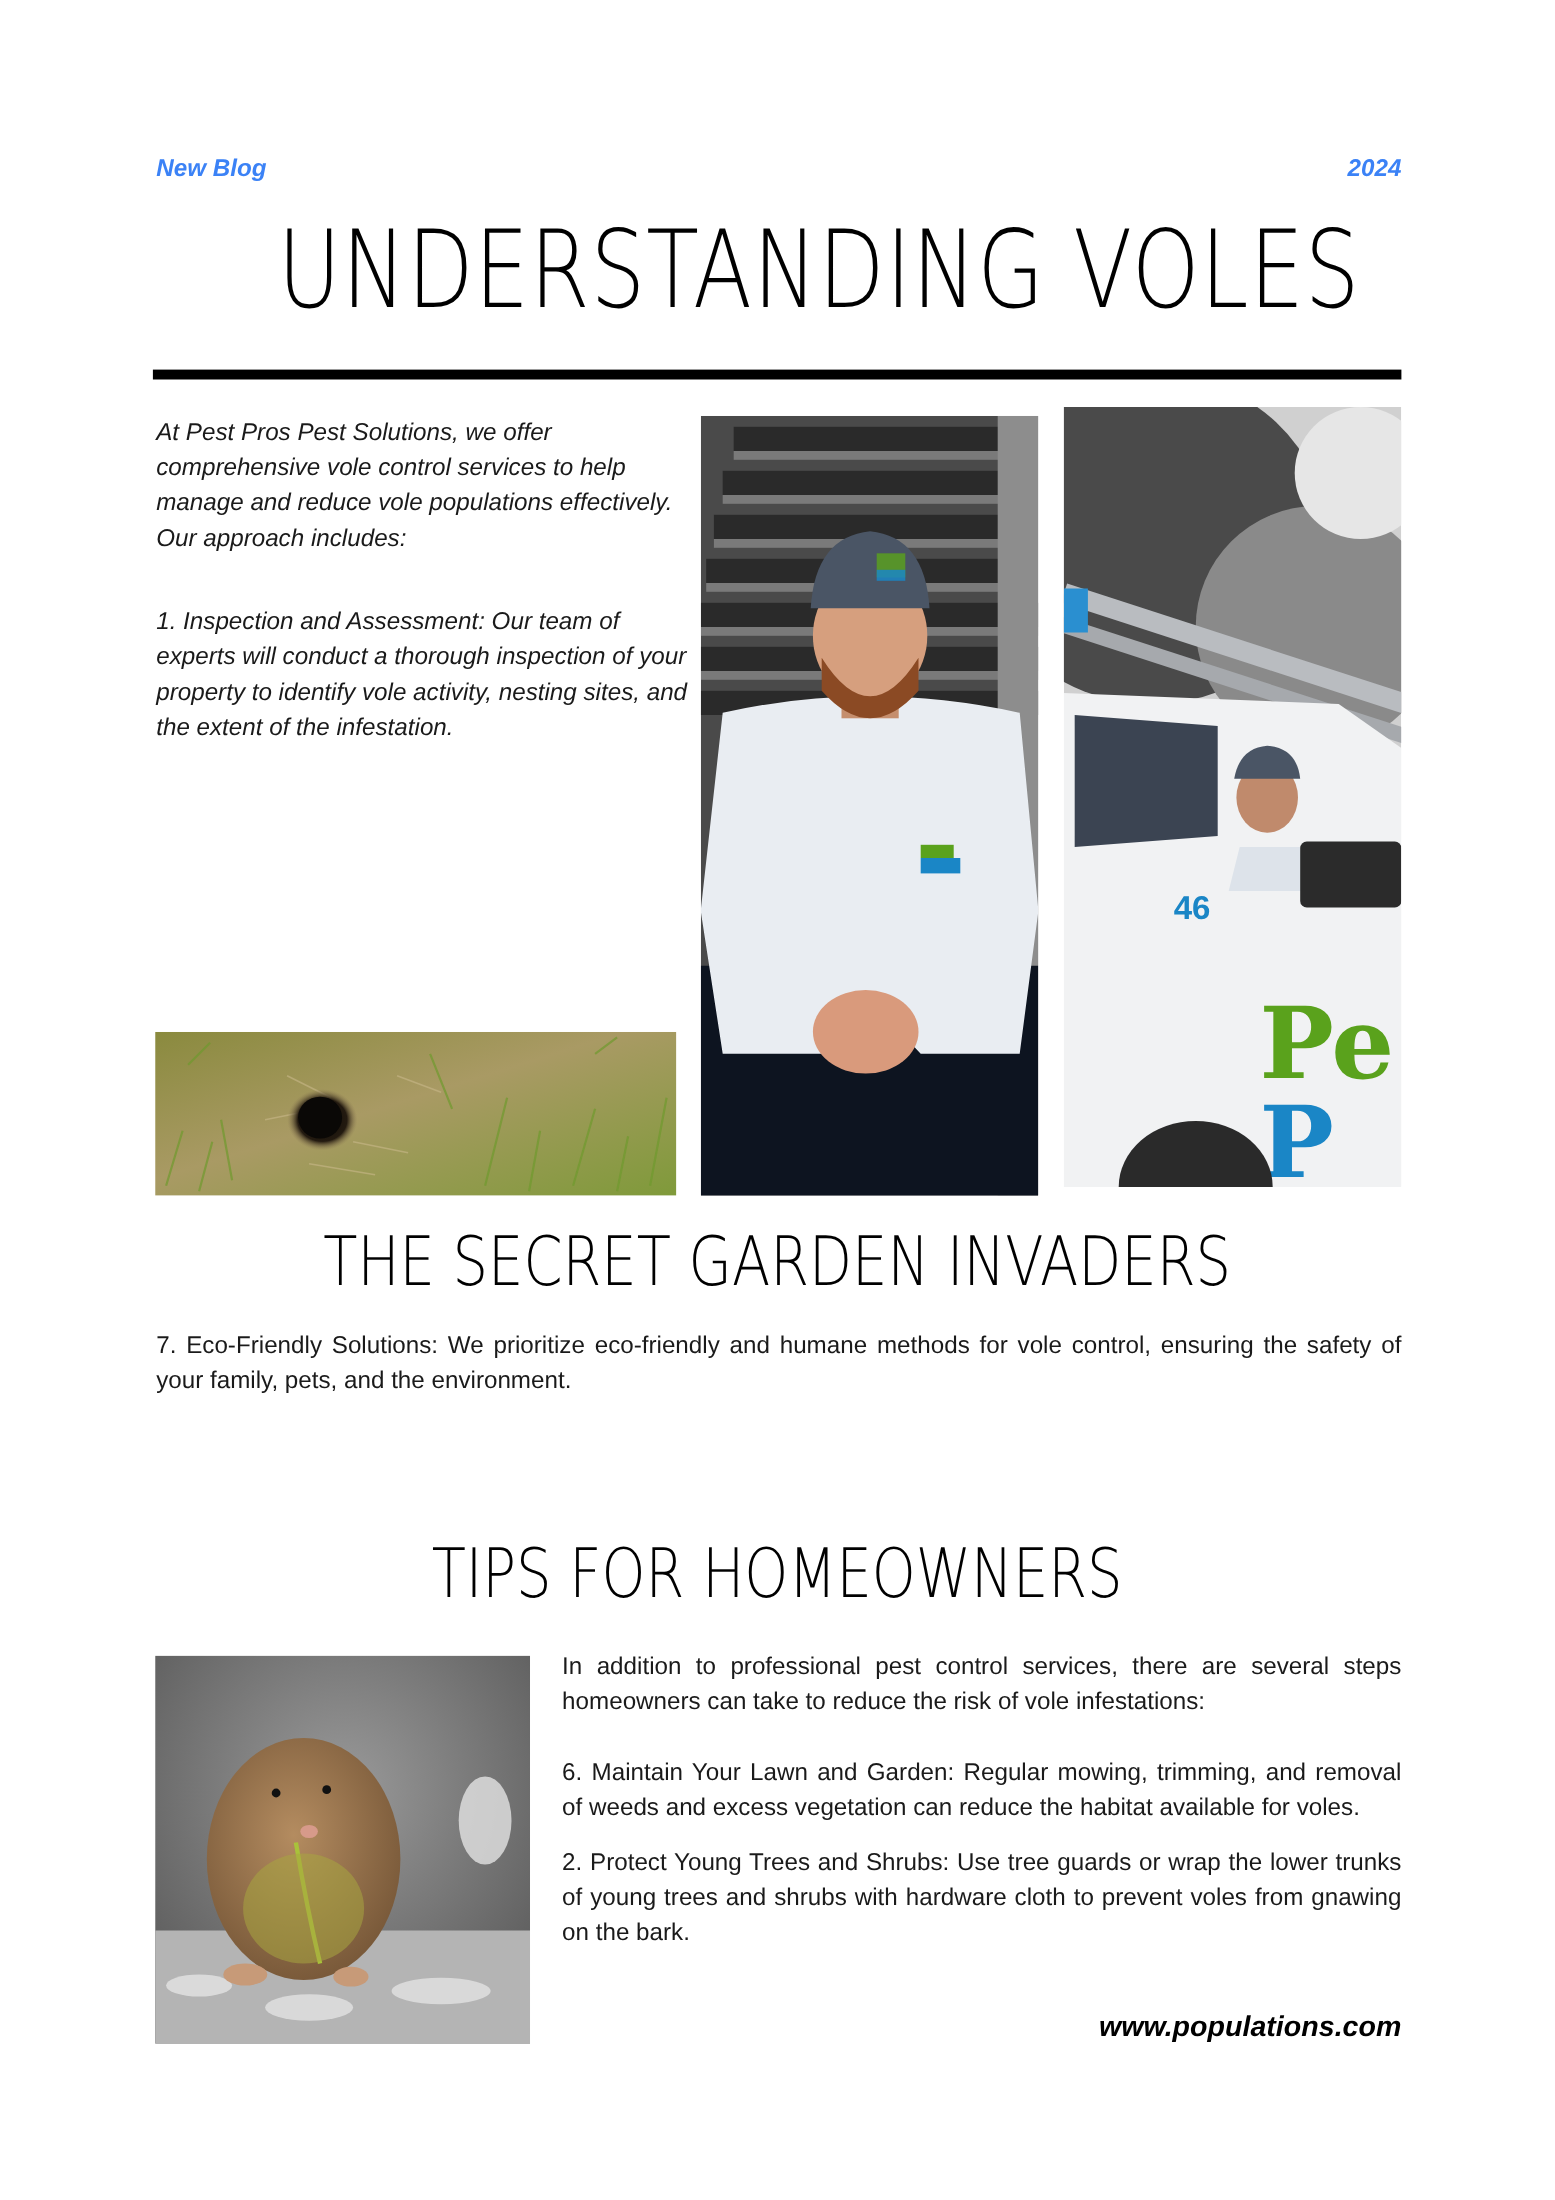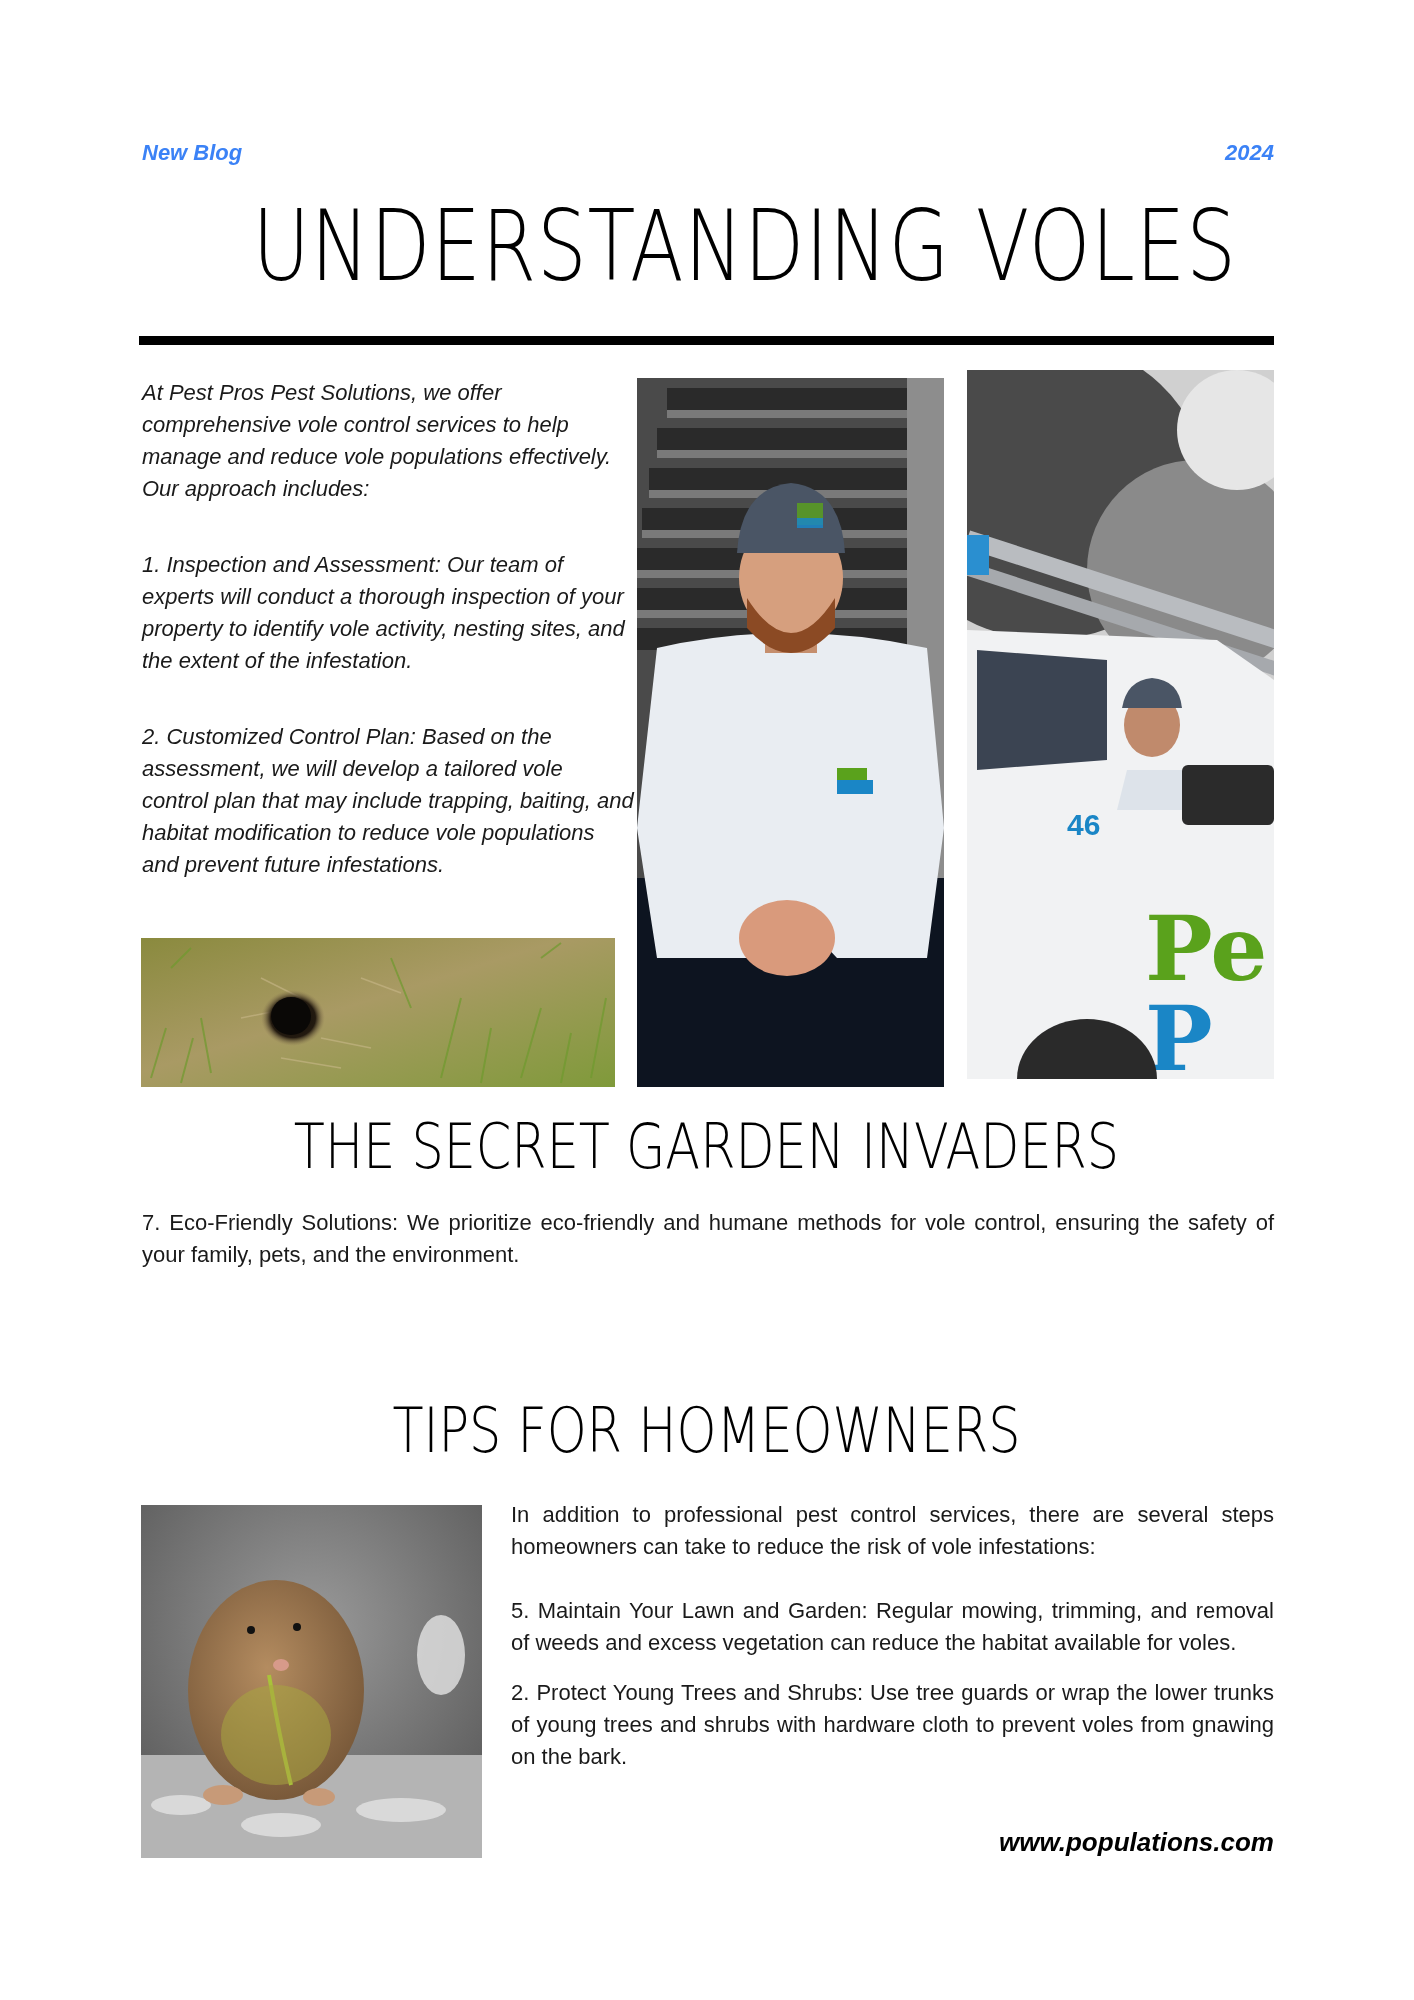--- a/index.html
+++ b/index.html
@@ -67,21 +67,20 @@
 <body>
 
 <div id="kicker-left" class="abs kicker">New Blog</div>
 <div id="kicker-right" class="abs kicker">2024</div>
 <h1 id="main-title" class="abs display">UNDERSTANDING VOLES</h1>
 <div id="title-rule" class="abs"></div>
 
 <div id="intro-col" class="abs body-text">
   <p>At Pest Pros Pest Solutions, we offer comprehensive vole control services to help manage and reduce vole populations effectively. Our approach includes:</p>
   <p>1. Inspection and Assessment: Our team of experts will conduct a thorough inspection of your property to identify vole activity, nesting sites, and the extent of the infestation.</p>
-  <p>2. Customized Control Plan: Based on the assessment, we will develop a tailored vole control plan that may include trapping, baiting, and habitat modification to reduce vole populations and prevent future infestations.</p>
 </div>
 
 <div id="photo-burrow" class="abs photo" aria-label="Vole burrow hole in grassy lawn">
   <svg width="474" height="149" viewBox="0 0 474 149" preserveAspectRatio="none">
     <defs>
       <linearGradient id="gGrass" x1="0" y1="0" x2="1" y2="1">
         <stop offset="0" stop-color="#8a8a3e"></stop>
         <stop offset="0.45" stop-color="#a99a64"></stop>
         <stop offset="1" stop-color="#7f9a3a"></stop>
       </linearGradient>
@@ -206,17 +205,17 @@
     <ellipse cx="140" cy="160" rx="8" ry="6" fill="#d79a8a"></ellipse>
     <path d="M128 170 Q138 230 150 280" stroke="#a9c23a" stroke-width="4" fill="none"></path>
     <ellipse cx="135" cy="230" rx="55" ry="50" fill="#a8a640" opacity="0.55"></ellipse>
     <ellipse cx="82" cy="290" rx="20" ry="10" fill="#c79a78"></ellipse>
     <ellipse cx="178" cy="292" rx="16" ry="9" fill="#c79a78"></ellipse>
   </svg>
 </div>
 
 <div id="tips-col" class="abs body-text">
   <p class="first">In addition to professional pest control services, there are several steps homeowners can take to reduce the risk of vole infestations:</p>
-  <p>5. Maintain Your Lawn and Garden: Regular mowing, trimming, and removal of weeds and excess vegetation can reduce the habitat available for voles.</p>
+  <p>6. Maintain Your Lawn and Garden: Regular mowing, trimming, and removal of weeds and excess vegetation can reduce the habitat available for voles.</p>
   <p>2. Protect Young Trees and Shrubs: Use tree guards or wrap the lower trunks of young trees and shrubs with hardware cloth to prevent voles from gnawing on the bark.</p>
 </div>
 
 <a id="site-url" class="abs">www.populations.com</a>
 
 </body></html>

